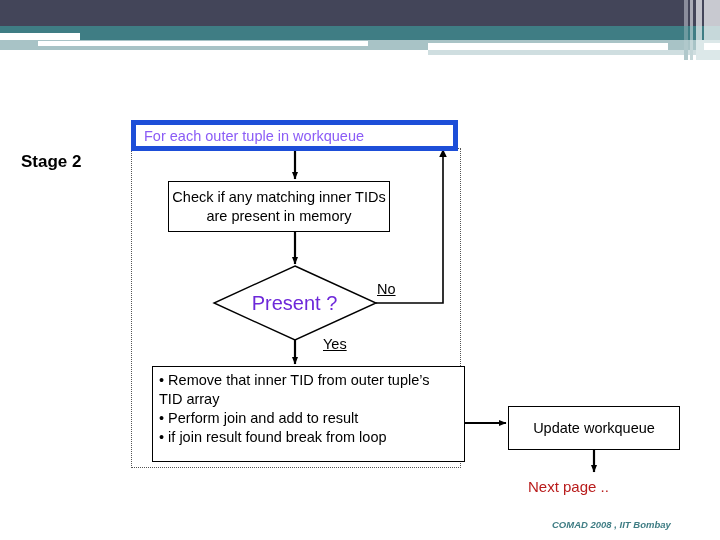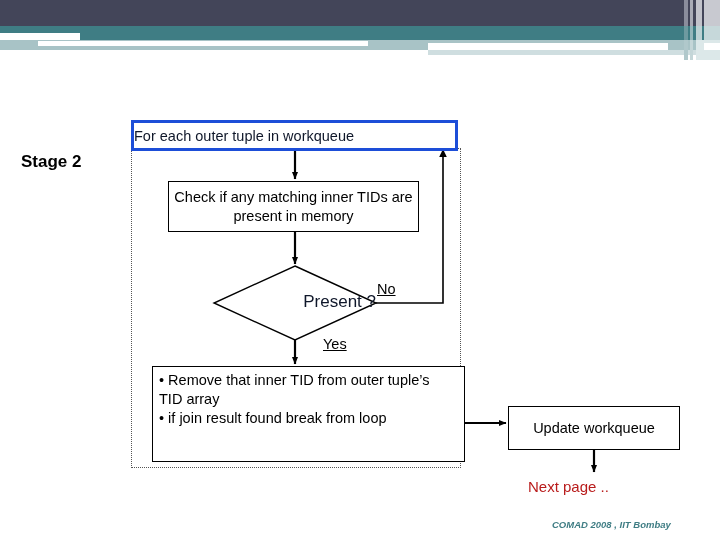--- a/index.html
+++ b/index.html
@@ -55,37 +55,37 @@
     position:absolute;left:131px;top:148px;width:330px;height:320px;
     border:1px dotted #555;box-sizing:border-box;background:transparent;
   }
   .box{
     position:absolute;box-sizing:border-box;background:#fff;border:1px solid #000;
     font-size:14.5px;color:#000;display:flex;align-items:center;justify-content:center;
     text-align:center;line-height:1.25;
   }
   .thick-box{
     position:absolute;left:131px;top:120px;width:327px;height:31px;
-    box-sizing:border-box;background:#fff;border:3px solid #1d4ed8;
+    box-sizing:border-box;background:#fff;border:5px solid #1d4ed8;
     display:flex;align-items:center;
-    font-size:14.5px;color:#0f172a;padding-left:0;
+    font-size:14.5px;color:#8b5cf6;padding-left:8px;
   }
-  .box-check{left:168px;top:181px;width:251px;height:51px;}
+  .box-check{left:168px;top:181px;width:222px;height:51px;}
   .box-update{left:508px;top:406px;width:172px;height:44px;}
   .box-actions{
     position:absolute;left:152px;top:366px;width:313px;height:96px;
     box-sizing:border-box;background:#fff;border:1px solid #000;
     font-size:14.5px;color:#000;line-height:1.32;padding:4px 15px 0 6px;text-align:left;
   }
   .lbl{position:absolute;font-size:14.5px;color:#000;text-decoration:underline;}
   .lbl-no{left:377px;top:281px;}
   .lbl-yes{left:323px;top:336px;}
   .diamond-text{
     position:absolute;left:213px;top:292px;width:163px;
-    text-align:right;font-size:17px;color:#0f172a;
+    text-align:center;font-size:20px;color:#6d28d9;
   }
   .nextpage{position:absolute;left:528px;top:478px;font-size:15px;color:#b91c1c;}
   .footer{
     position:absolute;left:541px;top:519px;
     font-size:9.5px;font-style:italic;font-weight:bold;color:#3f7d84;
     white-space:nowrap;
     margin-left:11px;
   }
   svg.lines{position:absolute;left:0;top:0;width:720px;height:540px;pointer-events:none;}
 </style>
@@ -152,20 +152,21 @@
   <div class="box box-check">
     <span>Check if any matching inner TIDs are present in memory</span>
   </div>
 
   <div class="diamond-text">Present ?</div>
   <div class="lbl lbl-no">No</div>
   <div class="lbl lbl-yes">Yes</div>
 
   <div class="box-actions">
     <div>• Remove that inner TID from outer tuple’s TID array</div>
+    <div>• Perform join and add to result</div>
     <div>• if join result found break from loop</div>
   </div>
 
   <div class="box box-update">
     <span>Update workqueue</span>
   </div>
 
   <div class="nextpage">Next page ..</div>
 
   <div class="footer">COMAD 2008 , IIT Bombay</div>

